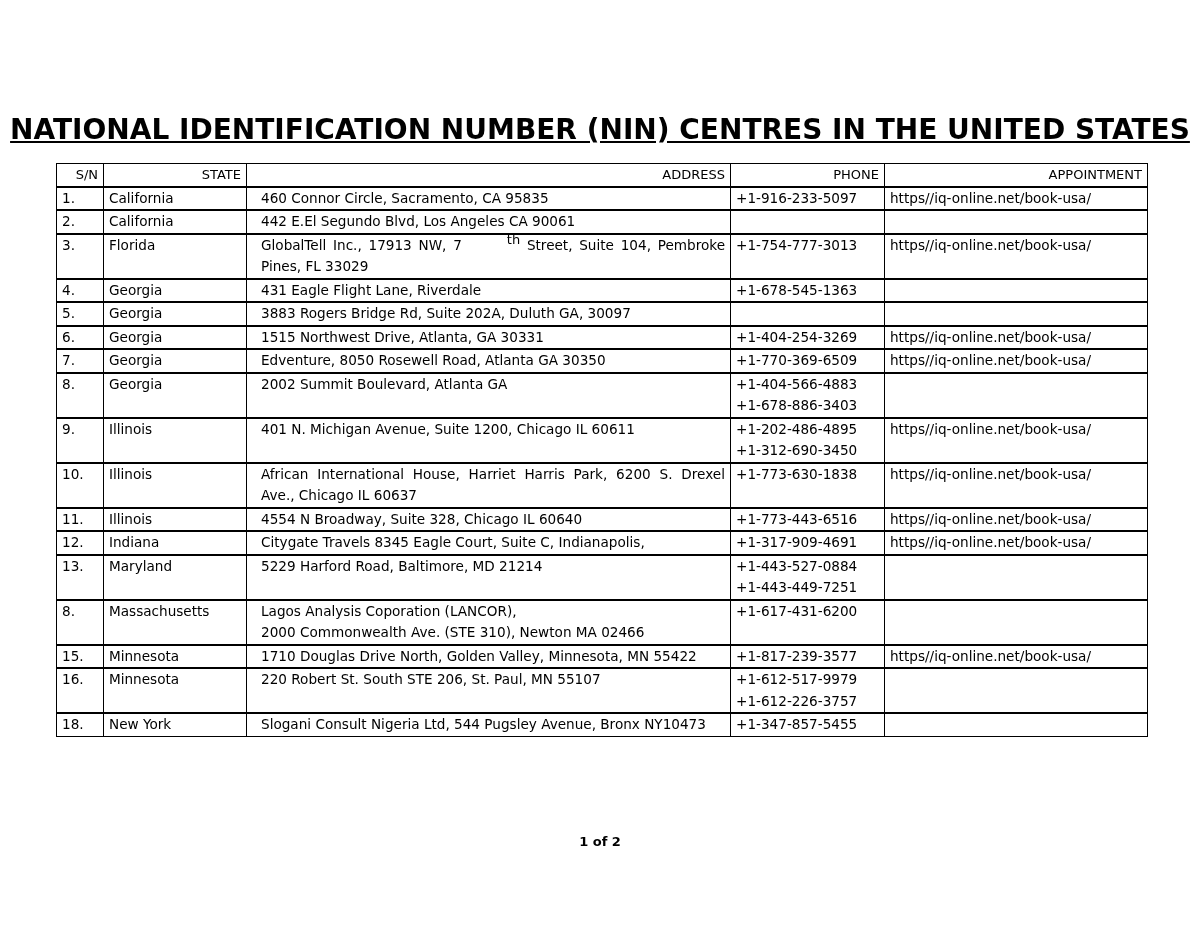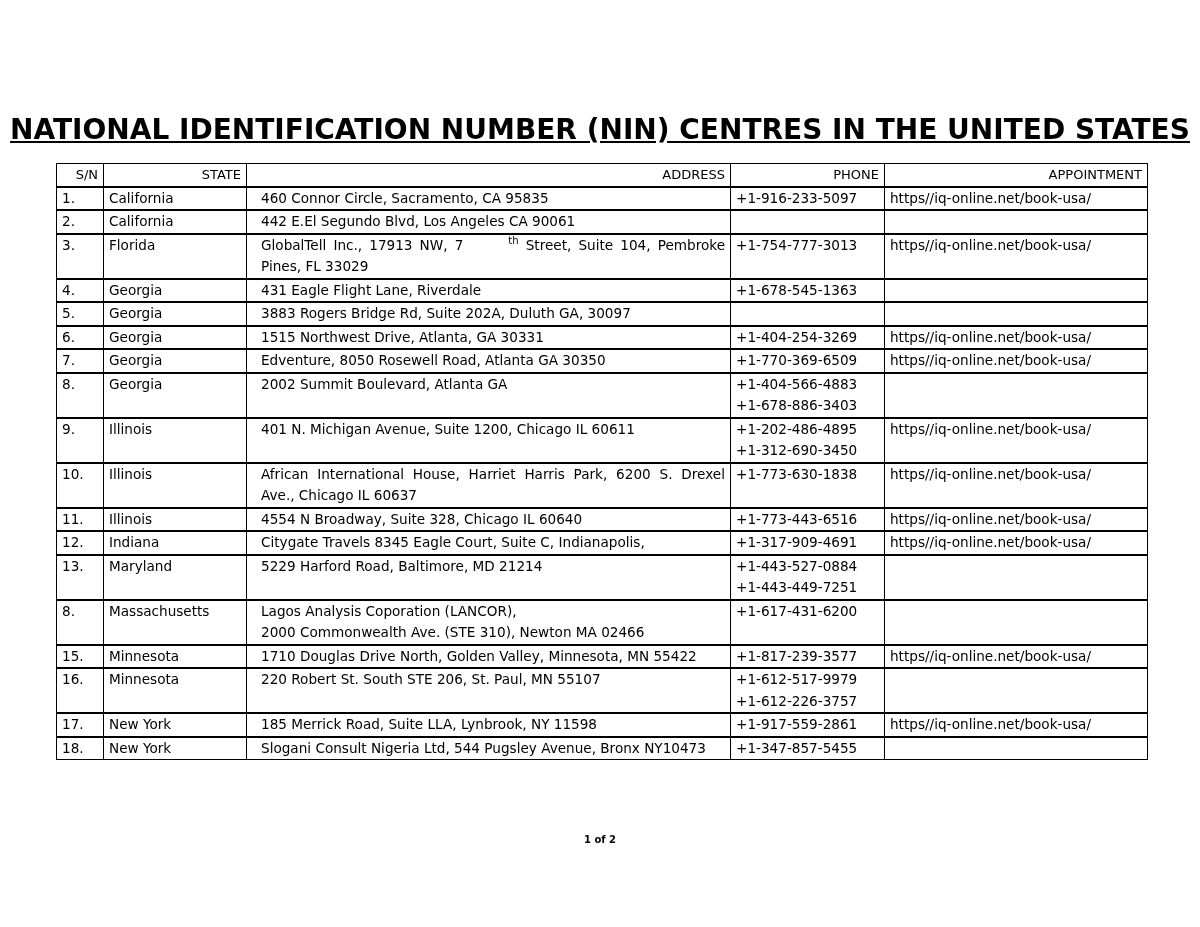--- a/index.html
+++ b/index.html
@@ -14,23 +14,23 @@
            font-weight:normal; white-space:normal; }
   th { text-align:right; font-size:13px; }
   tbody tr { border-top:2px solid #000; }
   .c-sn { width:36px; }
   .c-state { width:132px; }
   .c-addr { width:464px;padding-left:14px; }
   .c-phone { width:143px;margin-left:25px; }
   .c-appt { }
   .justify { text-align:justify; }
   .line { display:block; }
-  sup { font-size:10px; line-height:0;margin-left:45px; }
+  sup { font-size:13px; line-height:0;margin-left:45px; }
   .footer { position:absolute; top:834px; left:0; width:1200px; text-align:center;
-            font-size:10px; font-weight:bold; }
+            font-size:13px; font-weight:bold; }
 </style>
 </head>
 <body>
 
 <div class="title">NATIONAL IDENTIFICATION NUMBER (NIN) CENTRES IN THE UNITED STATES</div>
 
 <table>
   <thead>
     <tr>
       <th class="c-sn">S/N</th>
@@ -182,29 +182,20 @@
         <td class="c-sn">16.</td>
         <td class="c-state">Minnesota</td>
         <td class="c-addr justify"><span class="">220 Robert St. South STE 206, St. Paul, MN 55107</span></td>
         <td class="c-phone">
           <span class="line">+1-612-517-9979</span>
           <span class="line">+1-612-226-3757</span>
         </td>
         <td class="c-appt"></td>
       </tr>
       <tr>
-        <td class="c-sn">17.</td>
-        <td class="c-state">New York</td>
-        <td class="c-addr justify"><span class="">185 Merrick Road, Suite LLA, Lynbrook, NY 11598</span></td>
-        <td class="c-phone">
-          <span class="line">+1-917-559-2861</span>
-        </td>
-        <td class="c-appt"><span>https//iq-online.net/book-usa/</span></td>
-      </tr>
-      <tr>
         <td class="c-sn">18.</td>
         <td class="c-state">New York</td>
         <td class="c-addr justify"><span class="">Slogani Consult Nigeria Ltd, 544 Pugsley Avenue, Bronx NY10473</span></td>
         <td class="c-phone">
           <span class="line">+1-347-857-5455</span>
         </td>
         <td class="c-appt"></td>
       </tr>
     </tbody>
 </table>

